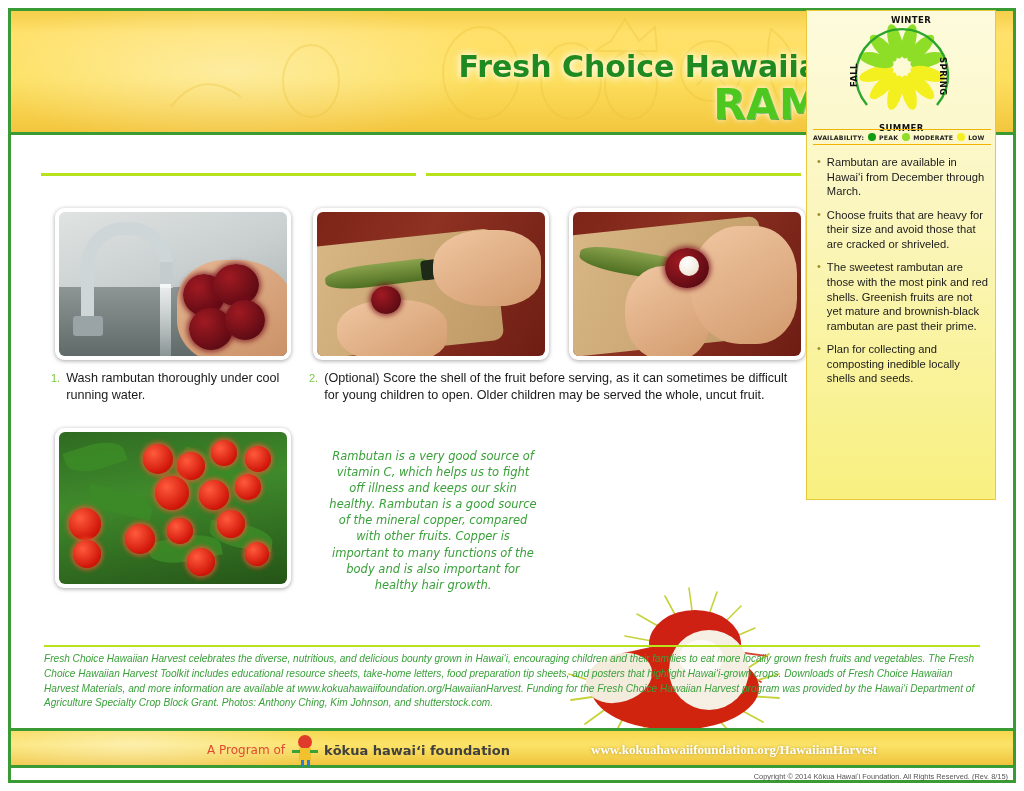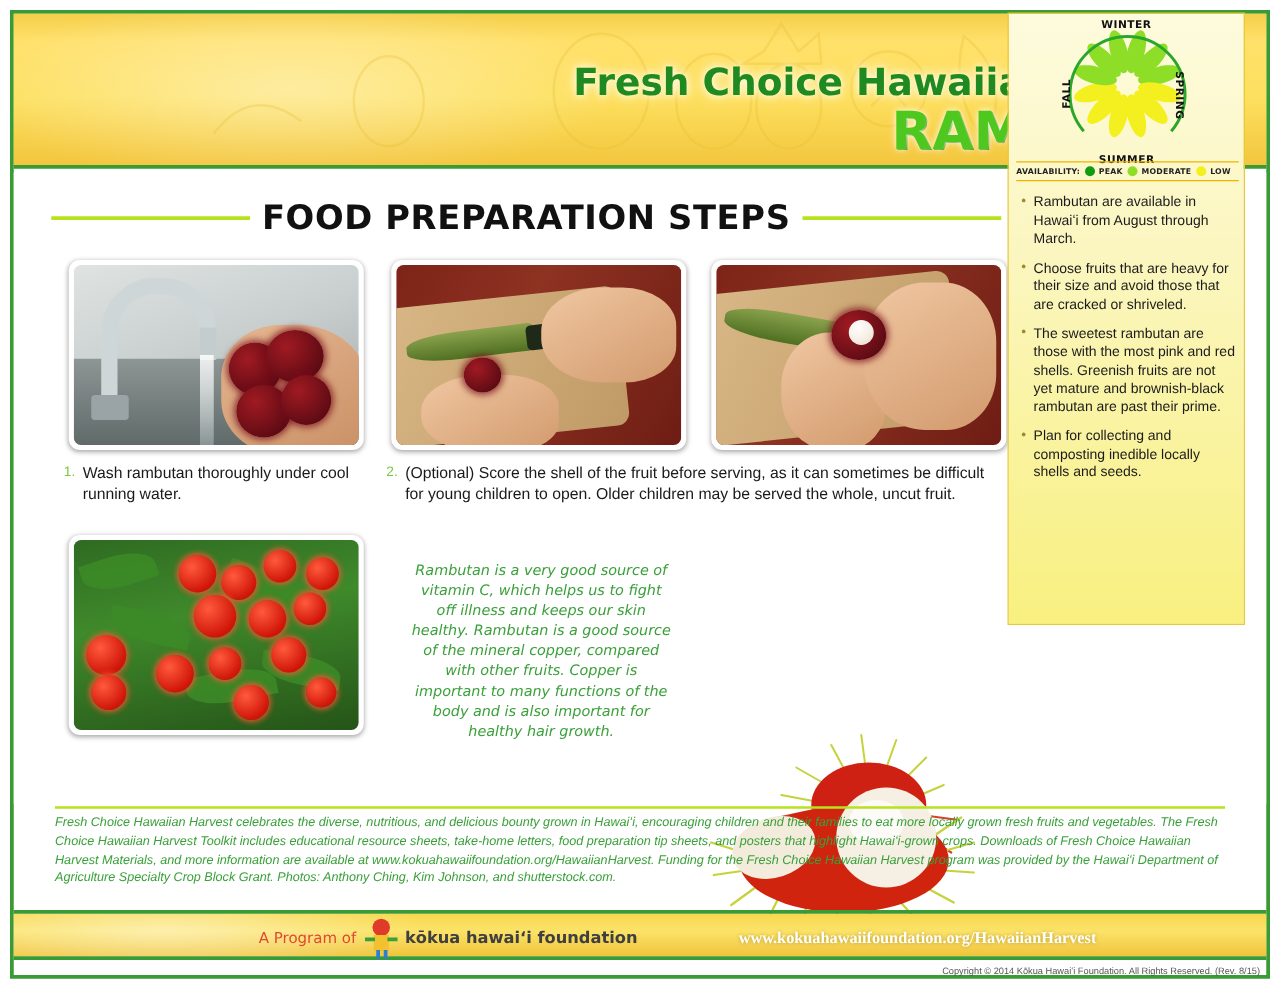--- a/index.html
+++ b/index.html
@@ -225,21 +225,21 @@
   .wheel-box { position: absolute; left: 0; top: 0; width: 190px; height: 130px; }
   .wheel { position: absolute; left: 47px; top: 8px; width: 96px; height: 96px; }
   .season-label {
     position: absolute;
     font-family: "DejaVu Sans", sans-serif;
     font-weight: bold;
     font-size: 8.5px;
     color: #111;
     letter-spacing: .4px;
   }
-  .sl-winter { left: 74px; top: 4px; }
+  .sl-winter { left: 84px; top: 4px; }
   .sl-spring { left: 141px; top: 46px; transform: rotate(90deg); transform-origin: 0 0; }
   .sl-summer { left: 72px; top: 112px; }
   .sl-fall   { left: 42px; top: 76px; transform: rotate(-90deg); transform-origin: 0 0; }
   .legend {
     position: absolute; left: 6px; top: 118px; width: 178px; height: 16px;
     display: flex; align-items: center; gap: 4px;
     border-top: 1.5px solid #f0b400; border-bottom: 1.5px solid #f0b400;
     font-family: "DejaVu Sans", sans-serif;
     font-size: 6.2px; font-weight: bold; color: #222; letter-spacing: .2px;
   }
@@ -350,21 +350,20 @@
     <div class="title-block">
       <div class="title-line1">Fresh Choice Hawaiian Harvest</div>
       <div class="title-line2">RAMBUTAN</div>
     </div>
   </div>
 
   <div class="body-area">
 
     <div class="section-title-row">
       <div class="rule"></div>
-      <div class="section-title">FOOD PREPARATION STEPS</div>
       <div class="rule"></div>
     </div>
 
     <div class="photo photo1">
       <div class="inner">
         <div class="sink-bg"></div>
         <div class="sink-counter"></div>
         <div class="faucet-arm"></div>
         <div class="faucet-stem"></div>
         <div class="faucet-base"></div>
@@ -523,21 +522,21 @@
       </span>
       <span class="item">
         <span class="dot" style="background:#f4ef1e"></span>
         <span>LOW</span>
       </span>
     </div>
 
     <div class="tips">
       <div class="tip">
         <span class="tip-bullet">•</span>
-        <span>Rambutan are available in Hawaiʻi from August through March.</span>
+        <span>Rambutan are available in Hawaiʻi from December through March.</span>
       </div>
       <div class="tip">
         <span class="tip-bullet">•</span>
         <span>Choose fruits that are heavy for their size and avoid those that are cracked or shriveled.</span>
       </div>
       <div class="tip">
         <span class="tip-bullet">•</span>
         <span>The sweetest rambutan are those with the most pink and red shells. Greenish fruits are not yet mature and brownish-black rambutan are past their prime.</span>
       </div>
       <div class="tip">

